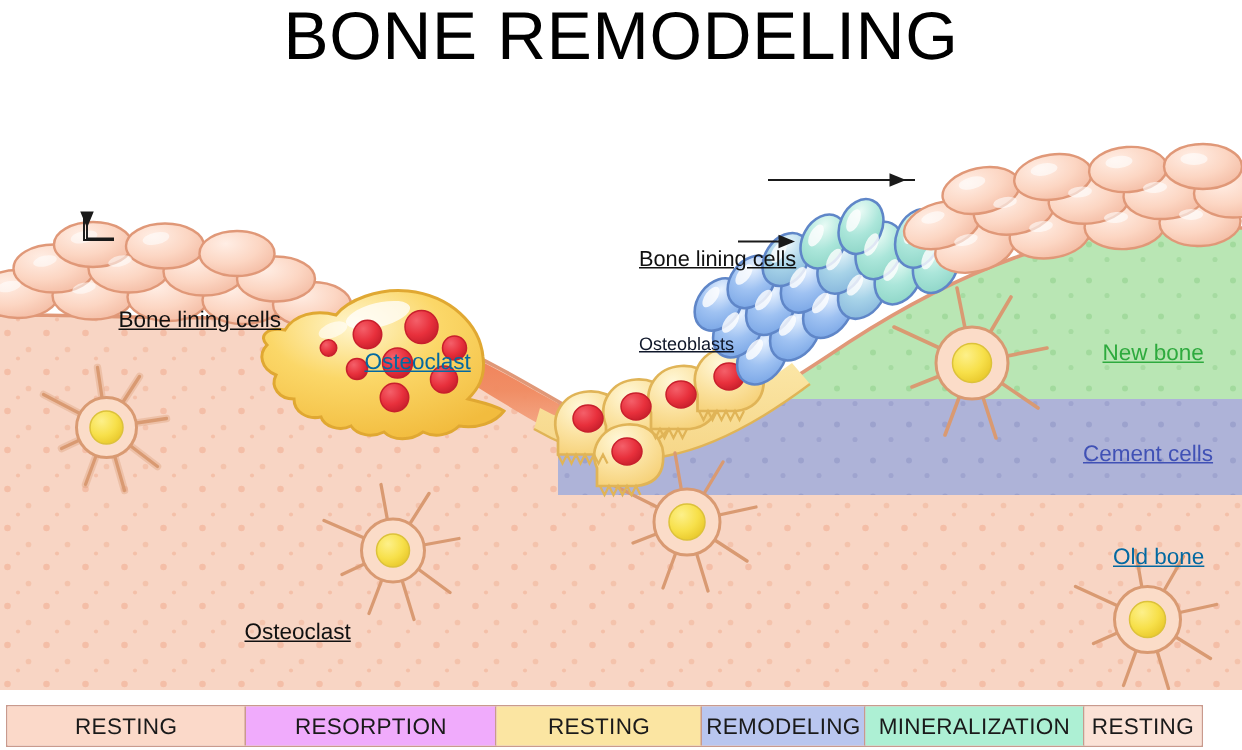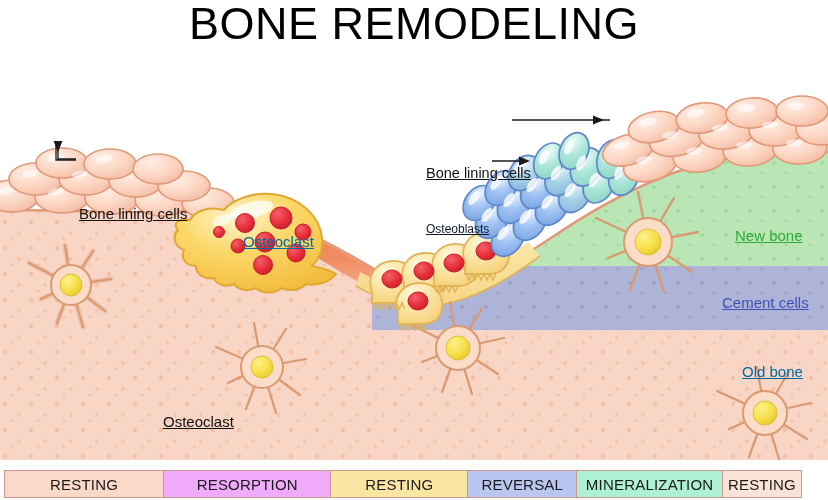--- a/index.html
+++ b/index.html
@@ -446,21 +446,21 @@
       <div class="phase" style="background: rgb(251, 217, 201); flex: 0 0 20%;">
         <span>RESTING</span>
       </div>
       <div class="phase" style="background: #f0abfc; flex: 0 0 21%;">
         <span>RESORPTION</span>
       </div>
       <div class="phase" style="background: rgb(251, 229, 162); flex: 0 0 17.2%;">
         <span>RESTING</span>
       </div>
       <div class="phase" style="background: rgb(185, 198, 239); flex: 0 0 13.7%;">
-        <span>REVERSAL</span>
+        <span>REMODELING</span>
       </div>
       <div class="phase" style="background: rgb(173, 240, 212); flex: 0 0 18.3%;">
         <span>MINERALIZATION</span>
       </div>
       <div class="phase" style="background: rgb(251, 226, 214); flex: 0 0 9.8%;">
         <span>RESTING</span>
       </div>
     </div>
 
 </div>

